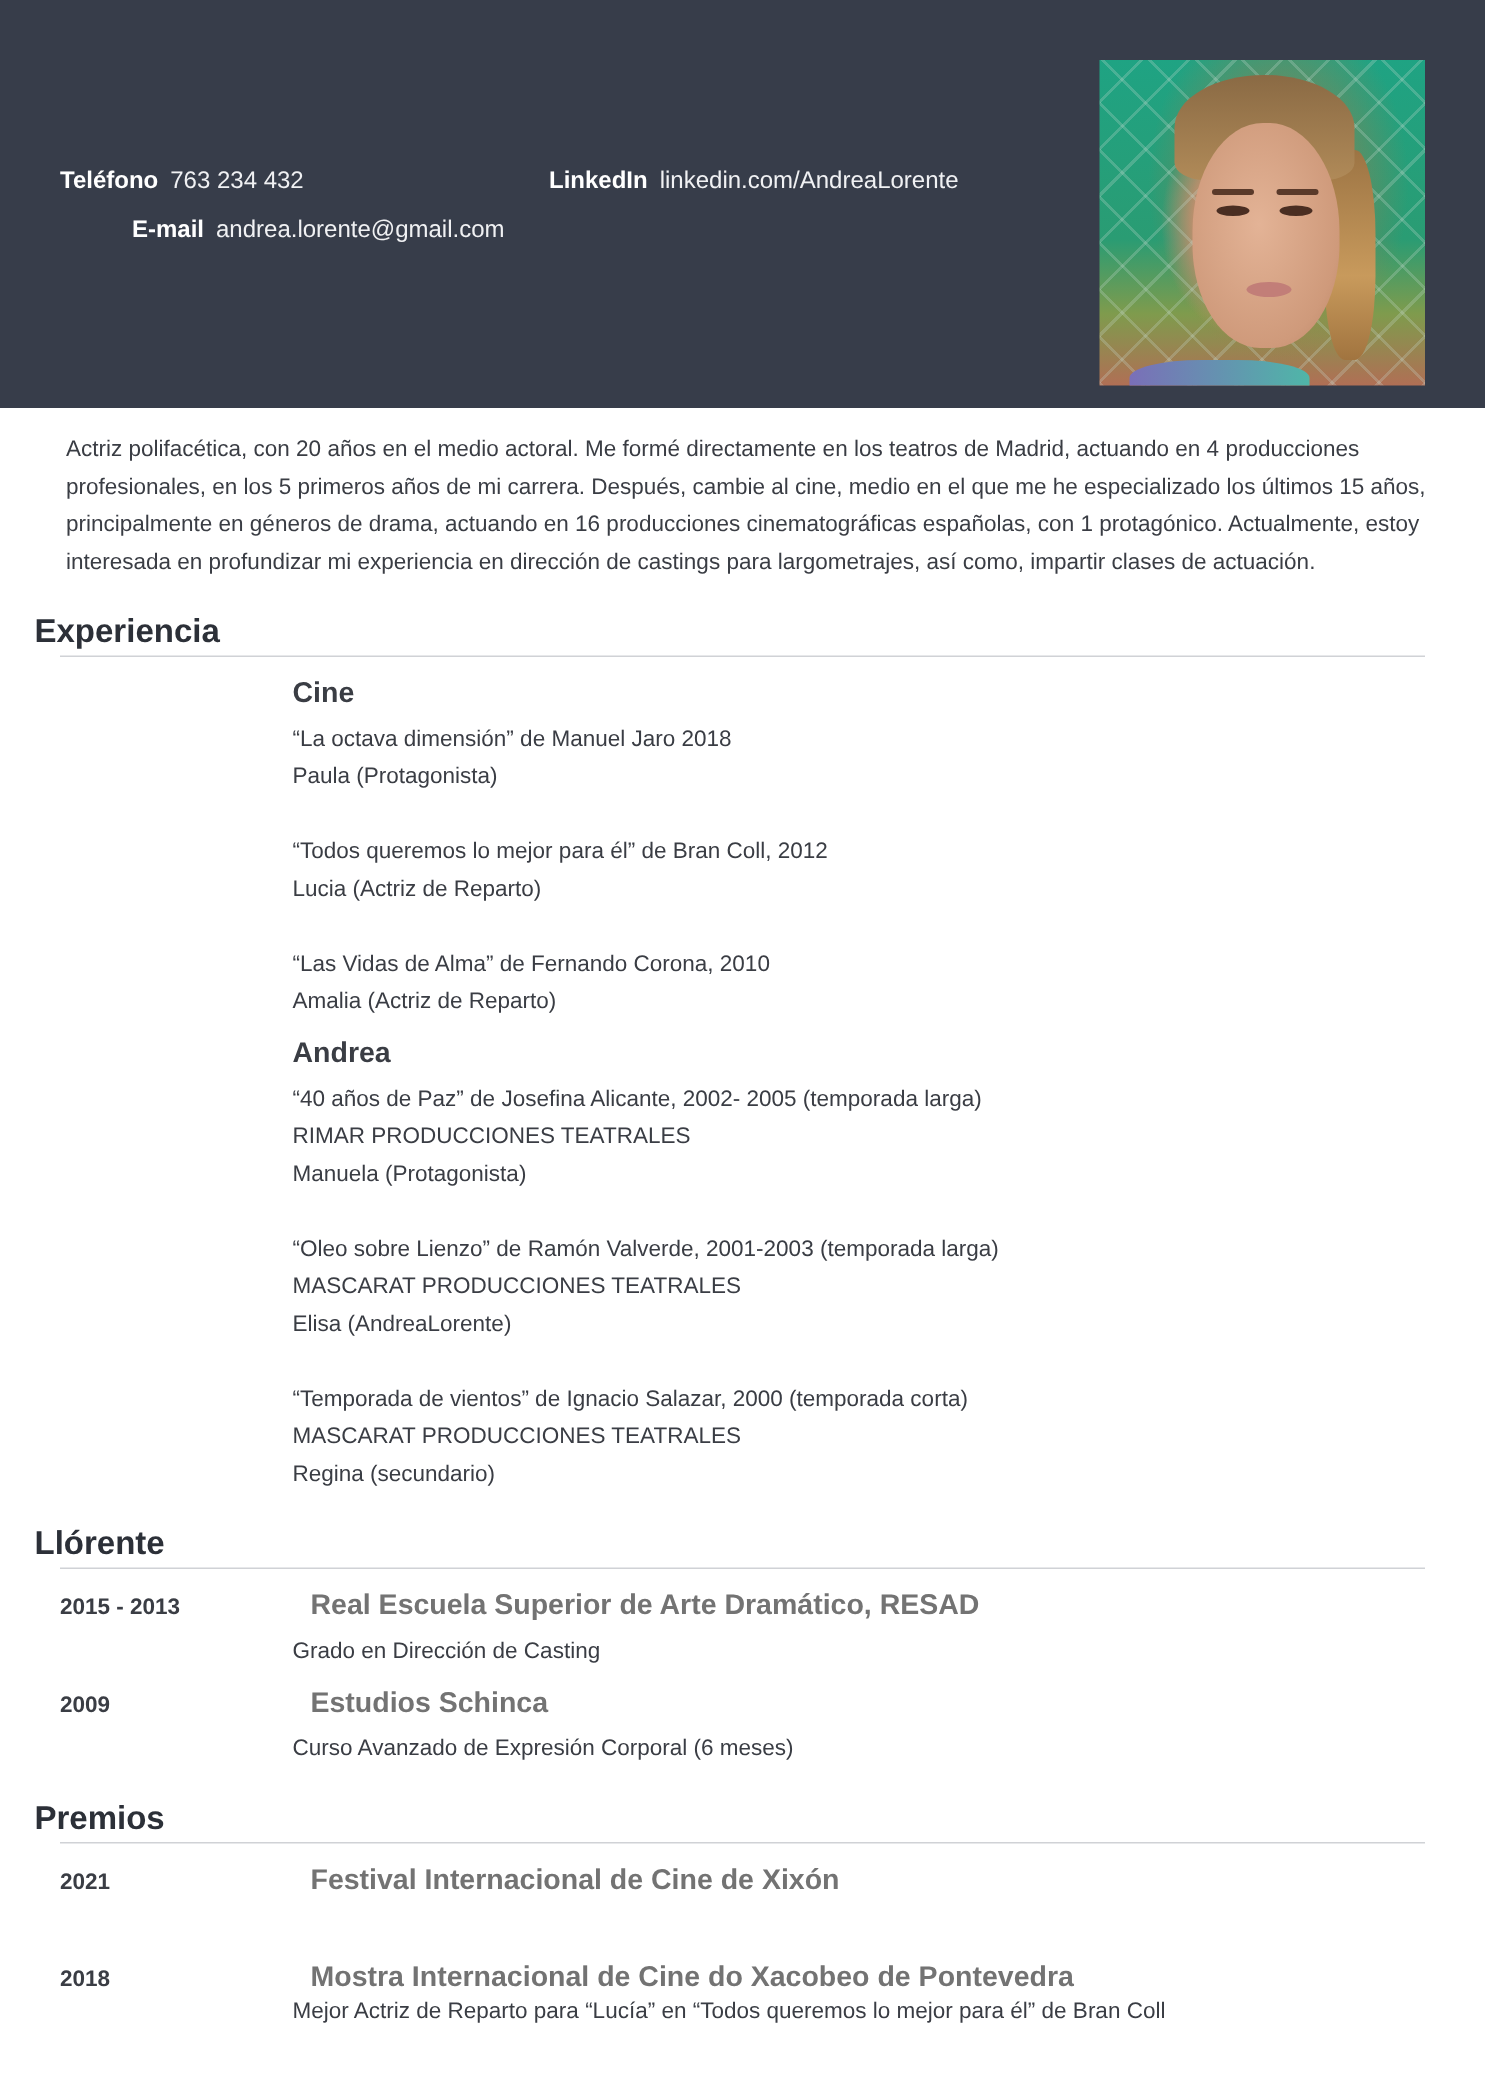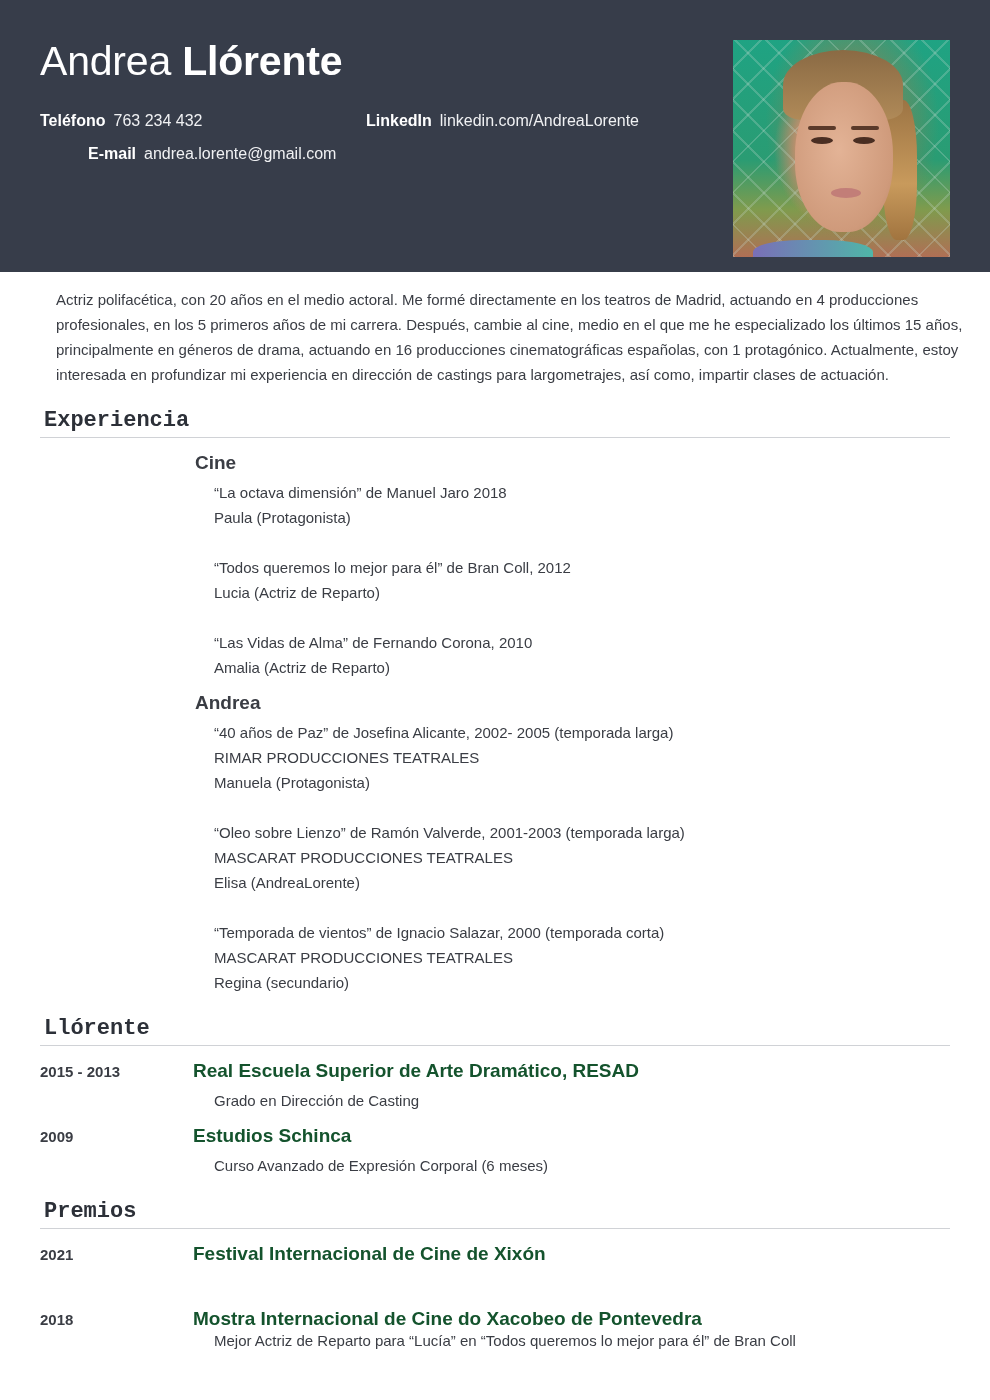--- a/index.html
+++ b/index.html
@@ -30,39 +30,35 @@
       repeating-linear-gradient(-45deg, rgba(200,220,210,0.25) 0 2px, transparent 2px 22px);
   }
   .photo .face { position: absolute; left: 62px; top: 42px; width: 98px; height: 150px; border-radius: 48% 48% 46% 46%; background: radial-gradient(ellipse at 45% 45%, #e3b396 0%, #cf9a7b 70%, #b98466 100%); }
   .photo .hair { position: absolute; left: 50px; top: 10px; width: 120px; height: 70px; border-radius: 60% 60% 20% 20%; background: linear-gradient(180deg, #8a6a44, #b08a58); }
   .photo .pony { position: absolute; left: 150px; top: 60px; width: 34px; height: 140px; border-radius: 40%; background: linear-gradient(180deg, #9c7444, #c89a5c 60%, #a1743f); }
   .photo .brow { position: absolute; top: 86px; width: 28px; height: 4px; background: #5a3a2a; border-radius: 2px; }
   .photo .eye { position: absolute; top: 97px; width: 22px; height: 7px; background: #4a2e22; border-radius: 50%; }
   .photo .lips { position: absolute; left: 98px; top: 148px; width: 30px; height: 10px; background: #c27e78; border-radius: 50%; }
   .photo .shirt { position: absolute; left: 20px; top: 200px; width: 120px; height: 30px; background: linear-gradient(90deg,#7a6fb8,#4fb6a8); border-radius: 40% 40% 0 0; }
 
-  .summary { position: absolute; left: 56px; top: 287px; width: 912px; font-size: 15px; line-height: 25px; color: #3a3d44; }
+  .summary { position: absolute; left: 44px; top: 287px; width: 912px; font-size: 15px; line-height: 25px; color: #3a3d44; }
 
-  .section-title { position: absolute; left: 44px; font-size: 22px; font-weight: bold; color: #2c3038; line-height: 26px; font-family: Liberation Mono, monospace; }
+  .section-title { position: absolute; left: 23px; font-size: 22px; font-weight: bold; color: #2c3038; line-height: 26px; }
   .rule { position: absolute; left: 40px; width: 910px; height: 1px; background: #d0d2d6; }
 
   .sub-title { position: absolute; left: 195px; font-size: 19px; font-weight: bold; color: #3a3d44; line-height: 22px; }
-  .line { position: absolute; left: 195px; font-size: 15px; color: #3a3d44; line-height: 18px; white-space: nowrap; margin-left: 19px; }
+  .line { position: absolute; left: 195px; font-size: 15px; color: #3a3d44; line-height: 18px; white-space: nowrap; }
 
   .date { position: absolute; left: 40px; font-size: 15px; font-weight: bold; color: #3a3d44; line-height: 18px; white-space: nowrap; }
-  .entry-title { position: absolute; left: 193px; font-size: 19px; font-weight: bold; color: #14532d; line-height: 22px; white-space: nowrap; }
+  .entry-title { position: absolute; left: 207px; font-size: 19px; font-weight: bold; color: #737373; line-height: 22px; white-space: nowrap; }
 </style>
 </head>
 <body>
 
 <div class="header">
-  <div class="name">
-    <span class="first">Andrea</span>
-    <span class="last">Llórente</span>
-  </div>
 
   <div class="contact c-phone">
     <span class="lbl">Teléfono</span><span class="val">763 234 432</span>
   </div>
   <div class="contact c-email">
     <span class="lbl">E-mail</span><span class="val">andrea.lorente@gmail.com</span>
   </div>
   <div class="contact c-linkedin">
     <span class="lbl">LinkedIn</span><span class="val">linkedin.com/AndreaLorente</span>
   </div>

